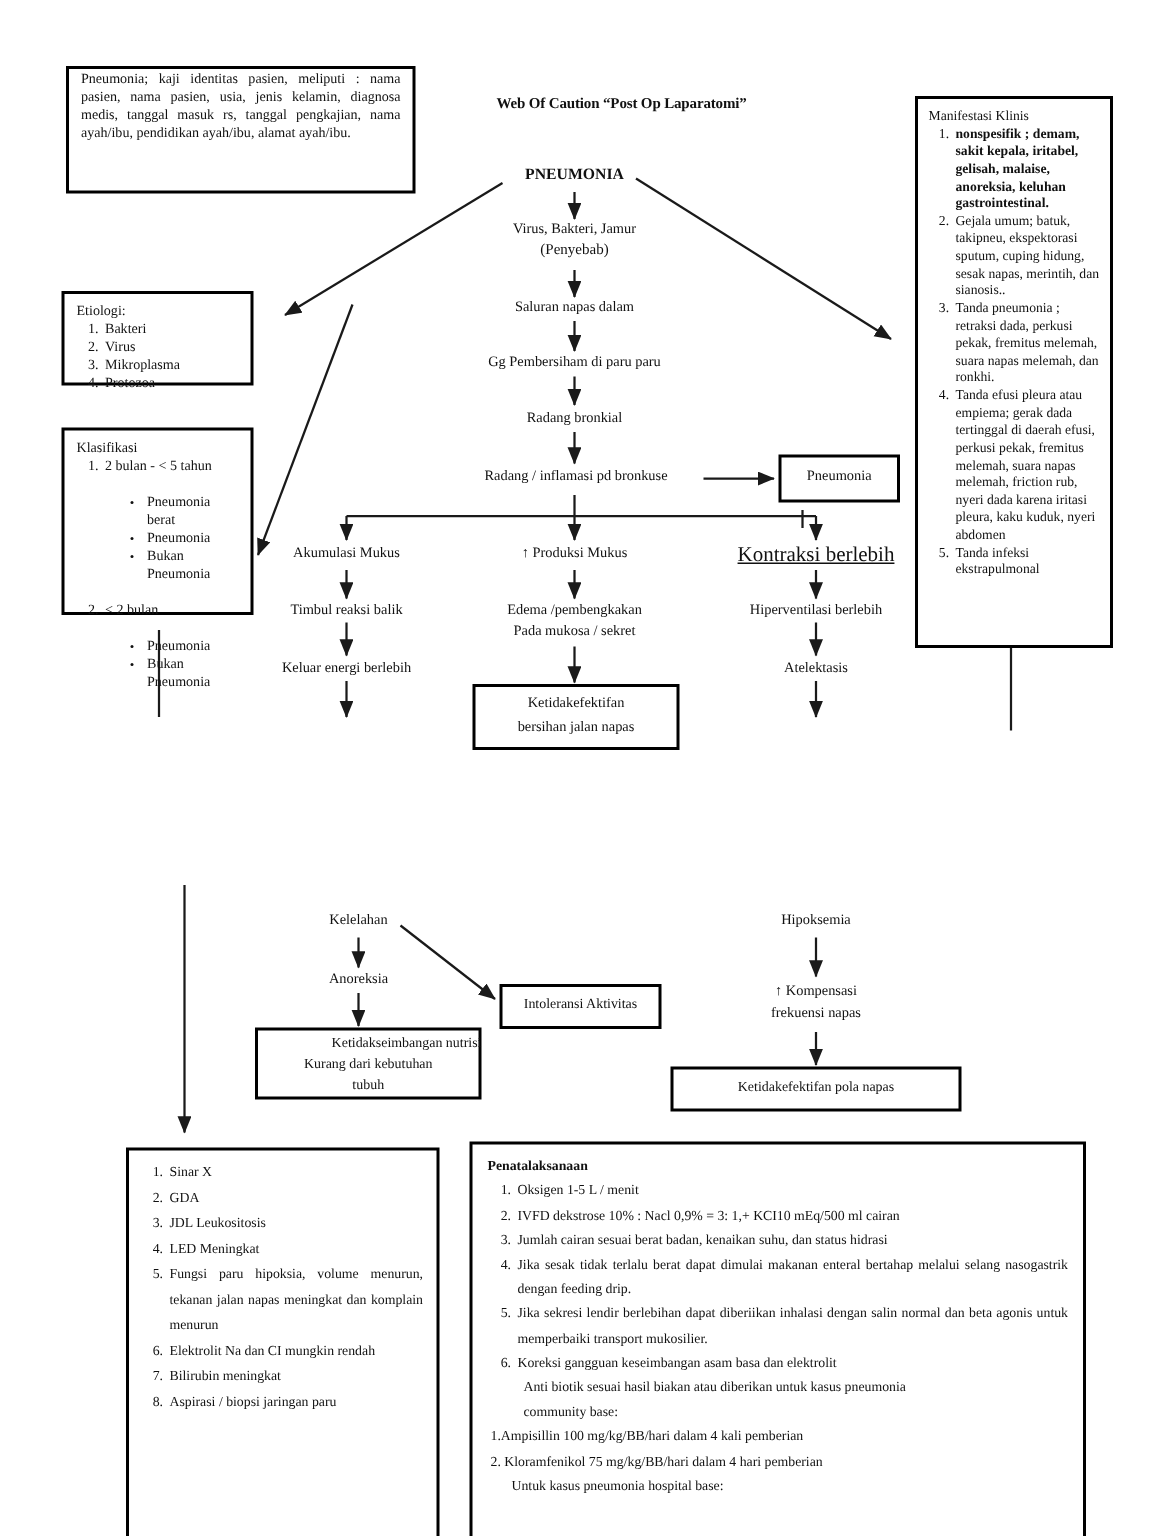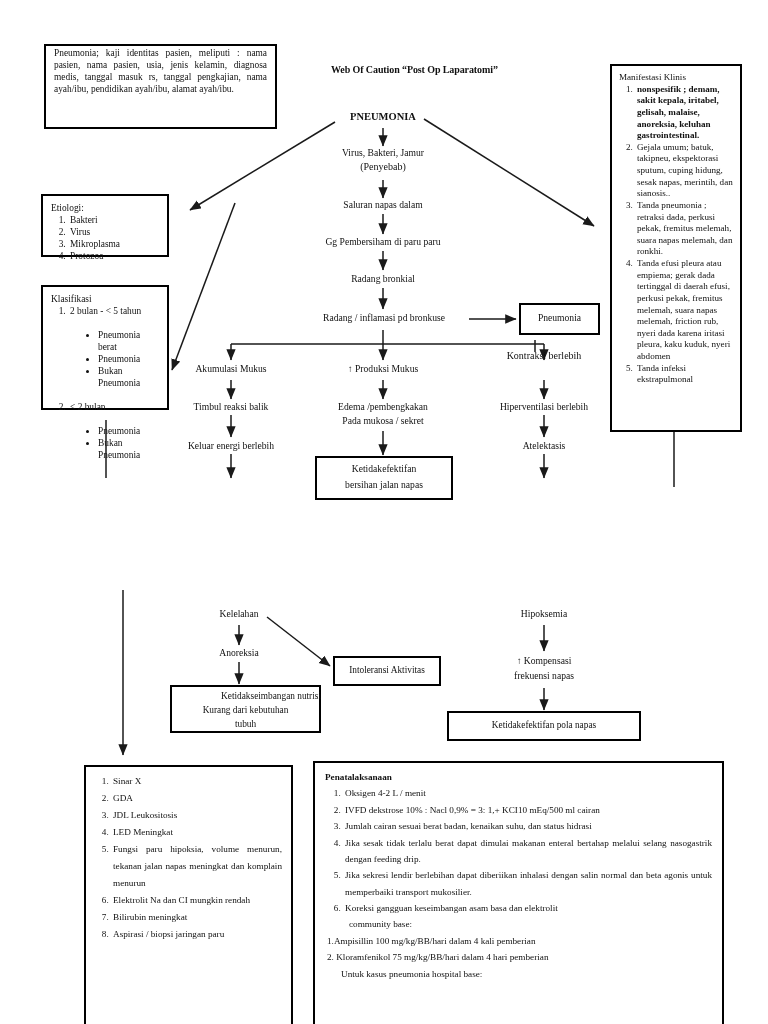--- a/index.html
+++ b/index.html
@@ -214,21 +214,21 @@
   <div class="node" style="left:166px; top:440px; width:130px; font-size:9.6px;">Keluar energi berlebih</div>
 
   <div class="node" style="left:323px; top:363px; width:120px; font-size:9.6px;">↑ Produksi Mukus</div>
   <div class="node" style="left:316px; top:401px; width:134px; font-size:9.6px;">Edema /pembengkakan</div>
   <div class="node" style="left:316px; top:415px; width:134px; font-size:9.6px;">Pada mukosa / sekret</div>
 
   <div class="box" style="left:315px; top:456px; width:138px; height:44px;"></div>
   <div class="boxtext" style="left:315px; top:463px; width:138px; font-size:9.6px;">Ketidakefektifan</div>
   <div class="boxtext" style="left:315px; top:479px; width:138px; font-size:9.6px;">bersihan jalan napas</div>
 
-  <div class="node" style="left:489px; top:350px; width:110px; font-size:10px;">Kontraksi berlebih</div>
+  <div class="node" style="left:489px; top:362px; width:110px; font-size:14px;text-decoration:underline;">Kontraksi berlebih</div>
   <div class="node" style="left:479px; top:401px; width:130px; font-size:9.6px;">Hiperventilasi berlebih</div>
   <div class="node" style="left:494px; top:440px; width:100px; font-size:9.6px;">Atelektasis</div>
 
   <div class="node" style="left:199px; top:608px; width:80px; font-size:9.6px;">Kelelahan</div>
   <div class="node" style="left:204px; top:647px; width:70px; font-size:9.6px;">Anoreksia</div>
 
   <div class="box" style="left:333px; top:656px; width:108px; height:30px;"></div>
   <div class="boxtext" style="left:333px; top:664px; width:108px; font-size:9.3px;">Intoleransi Aktivitas</div>
 
   <div class="box" style="left:170px; top:685px; width:151px; height:48px;"></div>
@@ -252,26 +252,27 @@
       <li class="just">Fungsi paru hipoksia, volume menurun, tekanan jalan napas meningkat dan komplain menurun</li>
       <li>Elektrolit Na dan CI mungkin rendah</li>
       <li>Bilirubin meningkat</li>
       <li>Aspirasi / biopsi jaringan paru</li>
     </ol>
   </div>
 
   <div class="listbox" style="left:313px; top:761px; width:411px; height:266px; font-size:9.2px; padding:6px 10px; line-height:1.78;">
     <div class="hdr">Penatalaksanaan</div>
     <ol class="num" style="padding-left:18px;">
-      <li>Oksigen 4-2 L / menit</li>
+      <li>Oksigen 1-5 L / menit</li>
       <li>IVFD dekstrose 10% : Nacl 0,9% = 3: 1,+ KCI10 mEq/500 ml cairan</li>
       <li>Jumlah cairan sesuai berat badan, kenaikan suhu, dan status hidrasi</li>
       <li class="just">Jika sesak tidak terlalu berat dapat dimulai makanan enteral bertahap melalui selang nasogastrik dengan feeding drip.</li>
       <li class="just">Jika sekresi lendir berlebihan dapat diberiikan inhalasi dengan salin normal dan beta agonis untuk memperbaiki transport mukosilier.</li>
       <li>Koreksi gangguan keseimbangan asam basa dan elektrolit</li>
     </ol>
+    <div style="padding-left:24px;">Anti biotik sesuai hasil biakan atau diberikan untuk kasus pneumonia</div>
     <div style="padding-left:24px;">community base:</div>
     <div style="padding-left:2px;font-family:Liberation Serif, serif;">1.Ampisillin 100 mg/kg/BB/hari dalam 4 kali pemberian</div>
     <div style="padding-left:2px;">2. Kloramfenikol 75 mg/kg/BB/hari dalam 4 hari pemberian</div>
     <div style="padding-left:16px;">Untuk kasus pneumonia hospital base:</div>
   </div>
 
 </div>
 
 </body></html>

